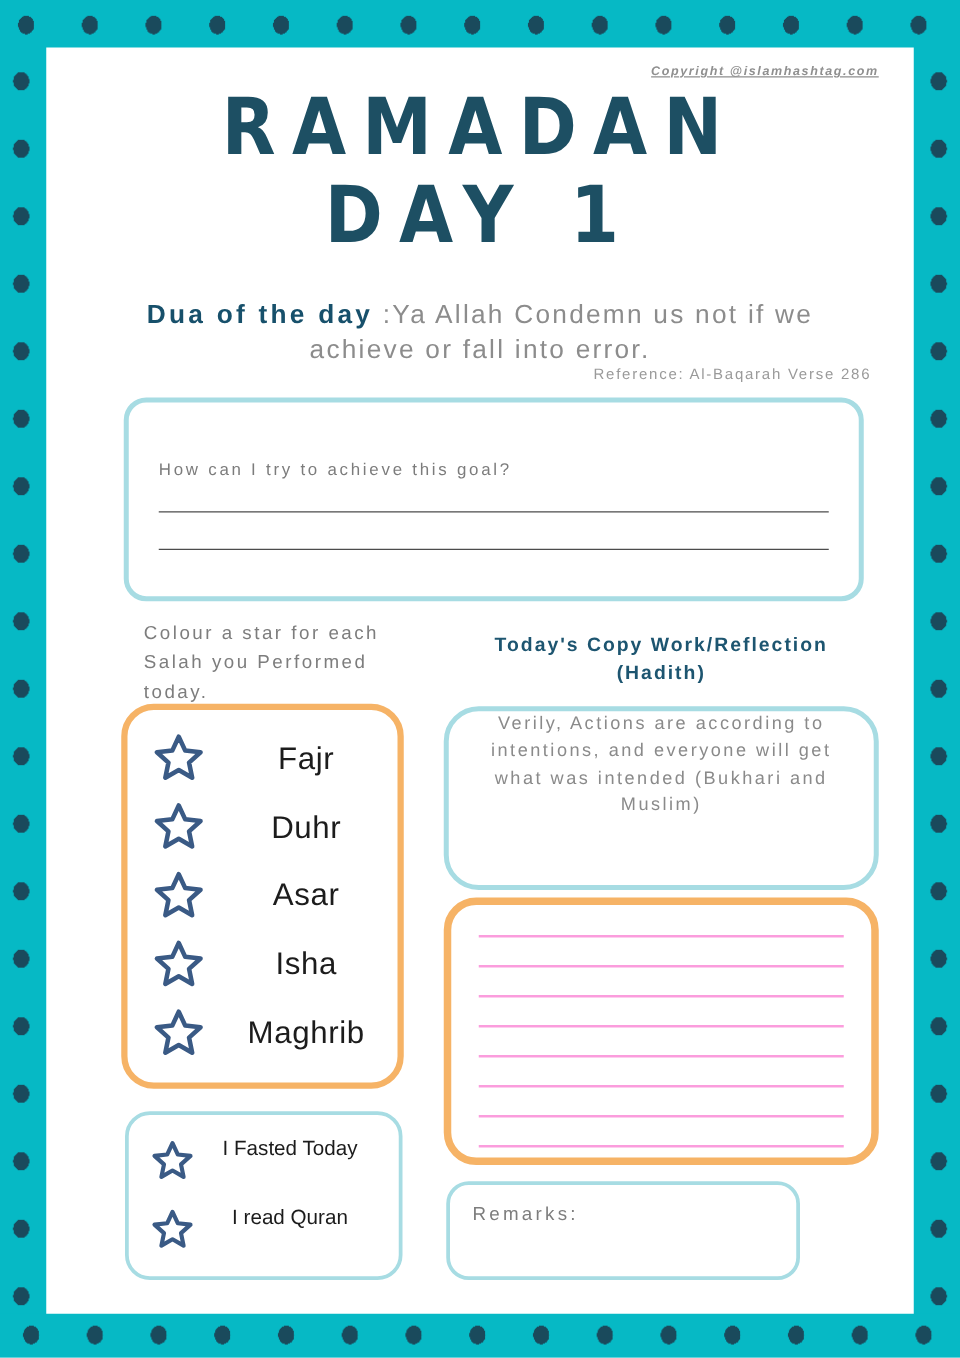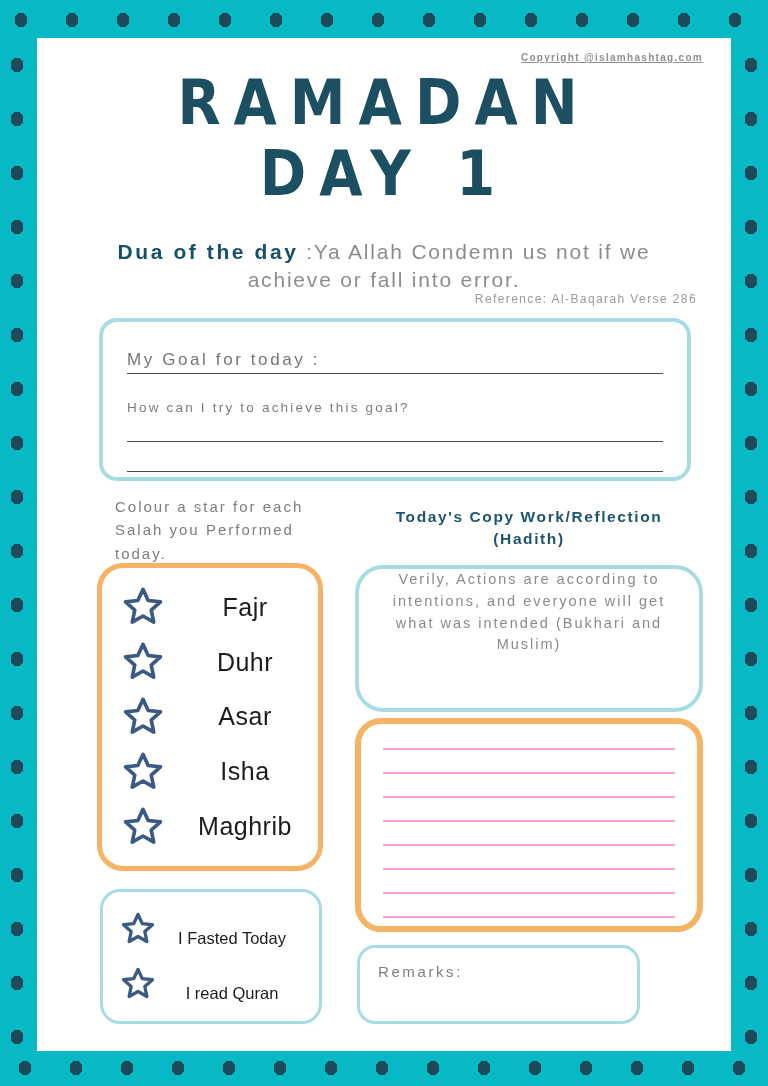--- a/index.html
+++ b/index.html
@@ -18,21 +18,21 @@
     background-image: radial-gradient(ellipse 6.5px 7.5px at 17px 27px, #1a4a5c 98%, rgba(0,0,0,0) 100%);
     background-size:37px 54px; background-repeat:repeat-y; }
   .frame-right { top:38px; bottom:35px; right:0; width:37px;
     background-image: radial-gradient(ellipse 6.5px 7.5px at 20px 27px, #1a4a5c 98%, rgba(0,0,0,0) 100%);
     background-size:37px 54px; background-repeat:repeat-y; }
 
   
   .page { position:absolute; left:37px; top:38px; right:37px; bottom:35px; background:#ffffff; }
 
   .copyright { position:absolute; top:14px; right:28px; font-size:10px; letter-spacing:1.3px;
-    color:#8f8f8f; text-decoration:underline; font-weight:bold; cursor:pointer; }
+    color:#8f8f8f; text-decoration:underline; font-weight:bold; cursor:pointer;font-style:italic; }
 
   .title { position:absolute; top:30px; left:0; width:100%; text-align:center;
     font-family:"DejaVu Sans", sans-serif; font-weight:bold; color:#1d4f63;
     font-size:56px; letter-spacing:13px; line-height:1.12; transform:scaleY(1.12); transform-origin:top center; }
 
   .dua { position:absolute; top:200px; left:37px; width:620px; text-align:center;
     font-size:21px; letter-spacing:1.8px; line-height:1.35; color:#8c8c8c; }
   .dua b { color:#17506b; letter-spacing:2.6px; }
 
   .reference { position:absolute; top:254px; right:34px; font-size:12px; letter-spacing:1.4px; color:#9a9a9a; }
@@ -70,21 +70,21 @@
 
   
   .lines-box { position:absolute; left:318px; top:680px; width:348px; height:214px;
     border:6px solid #f6b366; border-radius:26px; padding:0 22px; }
   .ruled-line { height:24px; border-bottom:2px solid #fb9ddd; }
 
   
   .checklist-box { position:absolute; left:63px; top:851px; width:222px; height:135px;
     border:3px solid #a7dce3; border-radius:20px;
     display:flex; flex-direction:column; justify-content:space-around; padding:10px 12px 10px 16px; }
-  .check-row { display:flex; align-items:flex-end; }
+  .check-row { display:flex; align-items:flex-start; }
   .check-label { flex:1; text-align:center; font-size:16.5px; color:#1c1c1c; }
 
   
   .remarks-box { position:absolute; left:320px; top:907px; width:283px; height:79px;
     border:3px solid #a7dce3; border-radius:18px; padding:15px 18px; }
   .remarks-label { color:#7d7d7d; font-size:15px; letter-spacing:2.6px; }
 </style>
 </head>
 <body>
 
@@ -100,21 +100,20 @@
   <div class="title">
     <div>RAMADAN</div>
     <div>DAY 1</div>
   </div>
 
   <div class="dua"><b>Dua of the day</b> <span>:Ya Allah Condemn us not if we achieve or fall into error.</span></div>
 
   <div class="reference">Reference: Al-Baqarah Verse 286</div>
 
   <div class="goal-box">
-    <div class="goal-prompt">My Goal for today :</div>
     <div class="goal-question">How can I try to achieve this goal?</div>
     <div class="write-line l1"></div>
     <div class="write-line l2"></div>
   </div>
 
   <div class="salah-instruction">Colour a star for each Salah you Performed today.</div>
 
   <div class="copywork-heading">
     <div>Today's Copy Work/Reflection</div>
     <div>(Hadith)</div>

